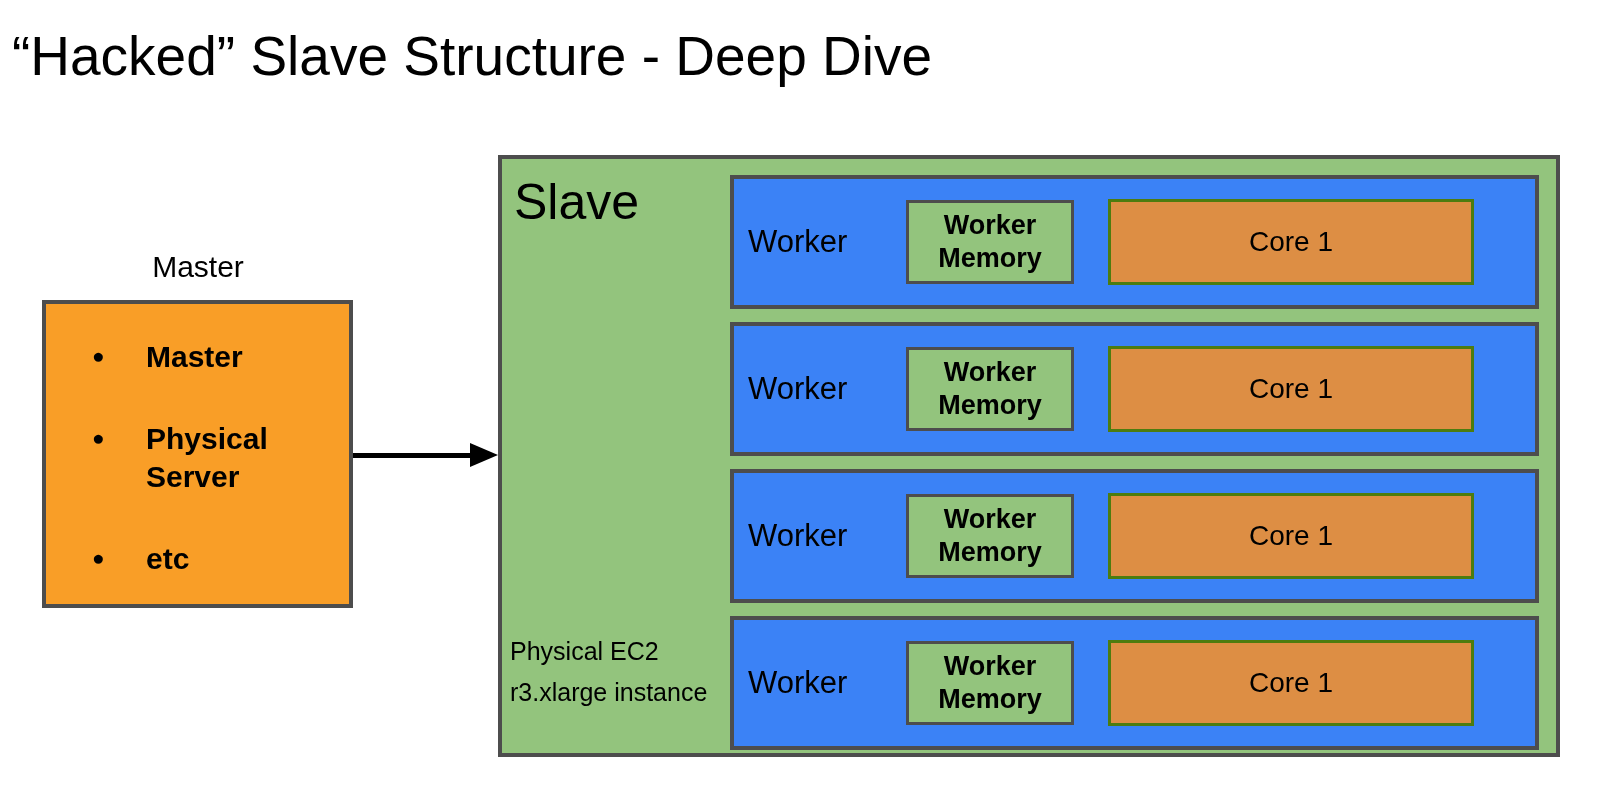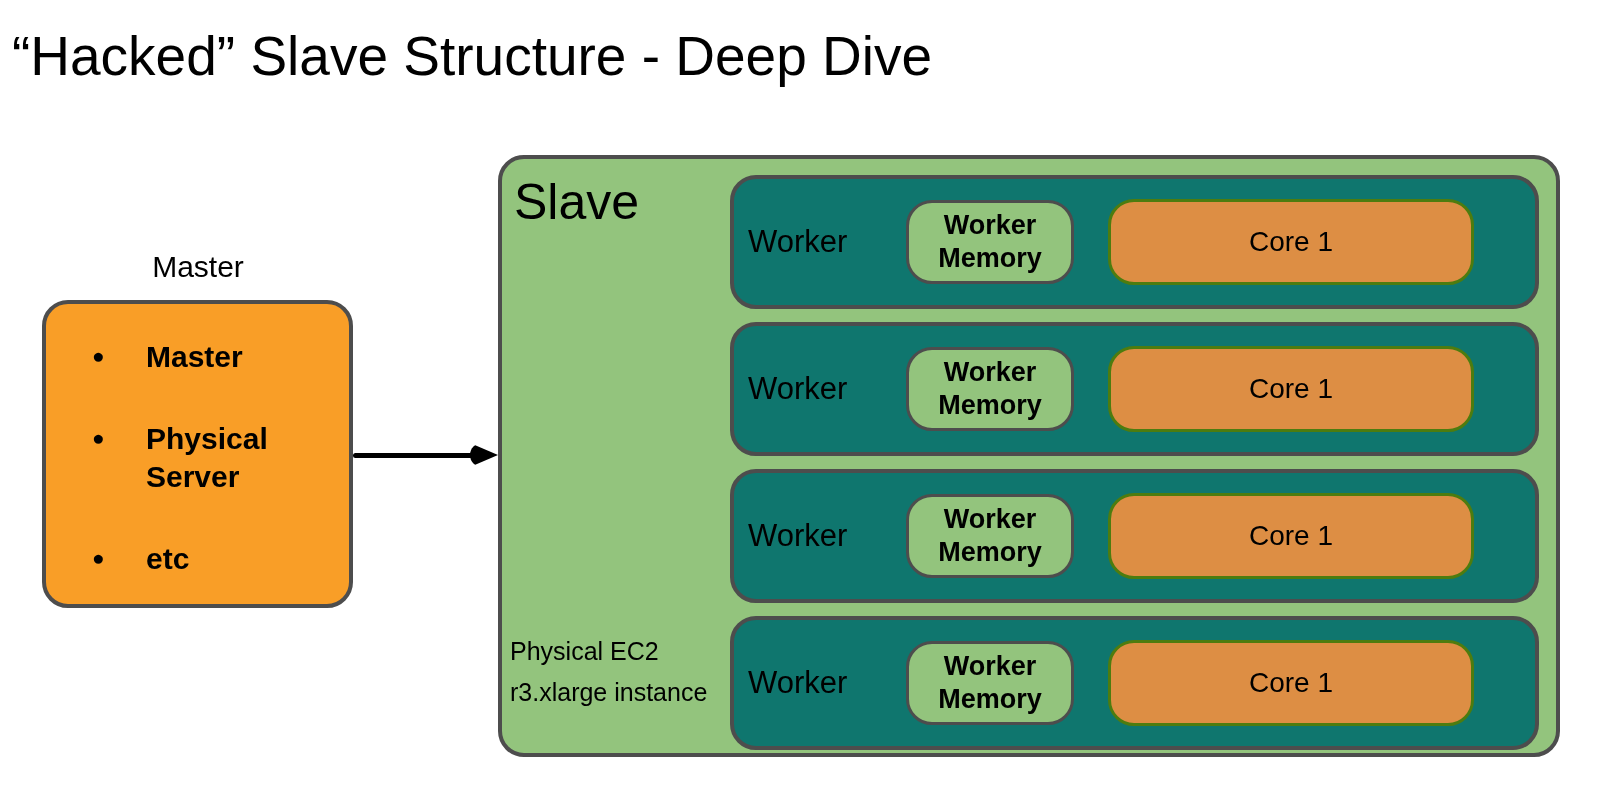--- a/index.html
+++ b/index.html
@@ -1,15 +1,15 @@
 <!DOCTYPE html>
 <html><head>
 <meta charset="utf-8">
 <style>
-  * { margin: 0; padding: 0; box-sizing: border-box; border-radius: 26px; }
+  * { margin: 0; padding: 0; box-sizing: border-box; }
   html, body { background: #ffffff; }
   body {
     font-family: "Liberation Sans", "DejaVu Sans", sans-serif;
     color: #000000;
   }
   .canvas {
     position: relative;
     width: 1600px;
     height: 794px;
     background: #ffffff;
@@ -122,21 +122,21 @@
     line-height: 41px;
     color: #000000;
   }
 
   
   .worker-row {
     position: absolute;
     left: 228px;
     width: 809px;
     height: 134px;
-    background: #0f766e;
+    background: #3b82f6;
     border: 4px solid #4D4D4D;
     display: flex;
     align-items: center;
   }
   .worker-row.r0 { top: 16px; }
   .worker-row.r1 { top: 163px; }
   .worker-row.r2 { top: 310px; }
   .worker-row.r3 { top: 457px; }
 
   .worker-label {

